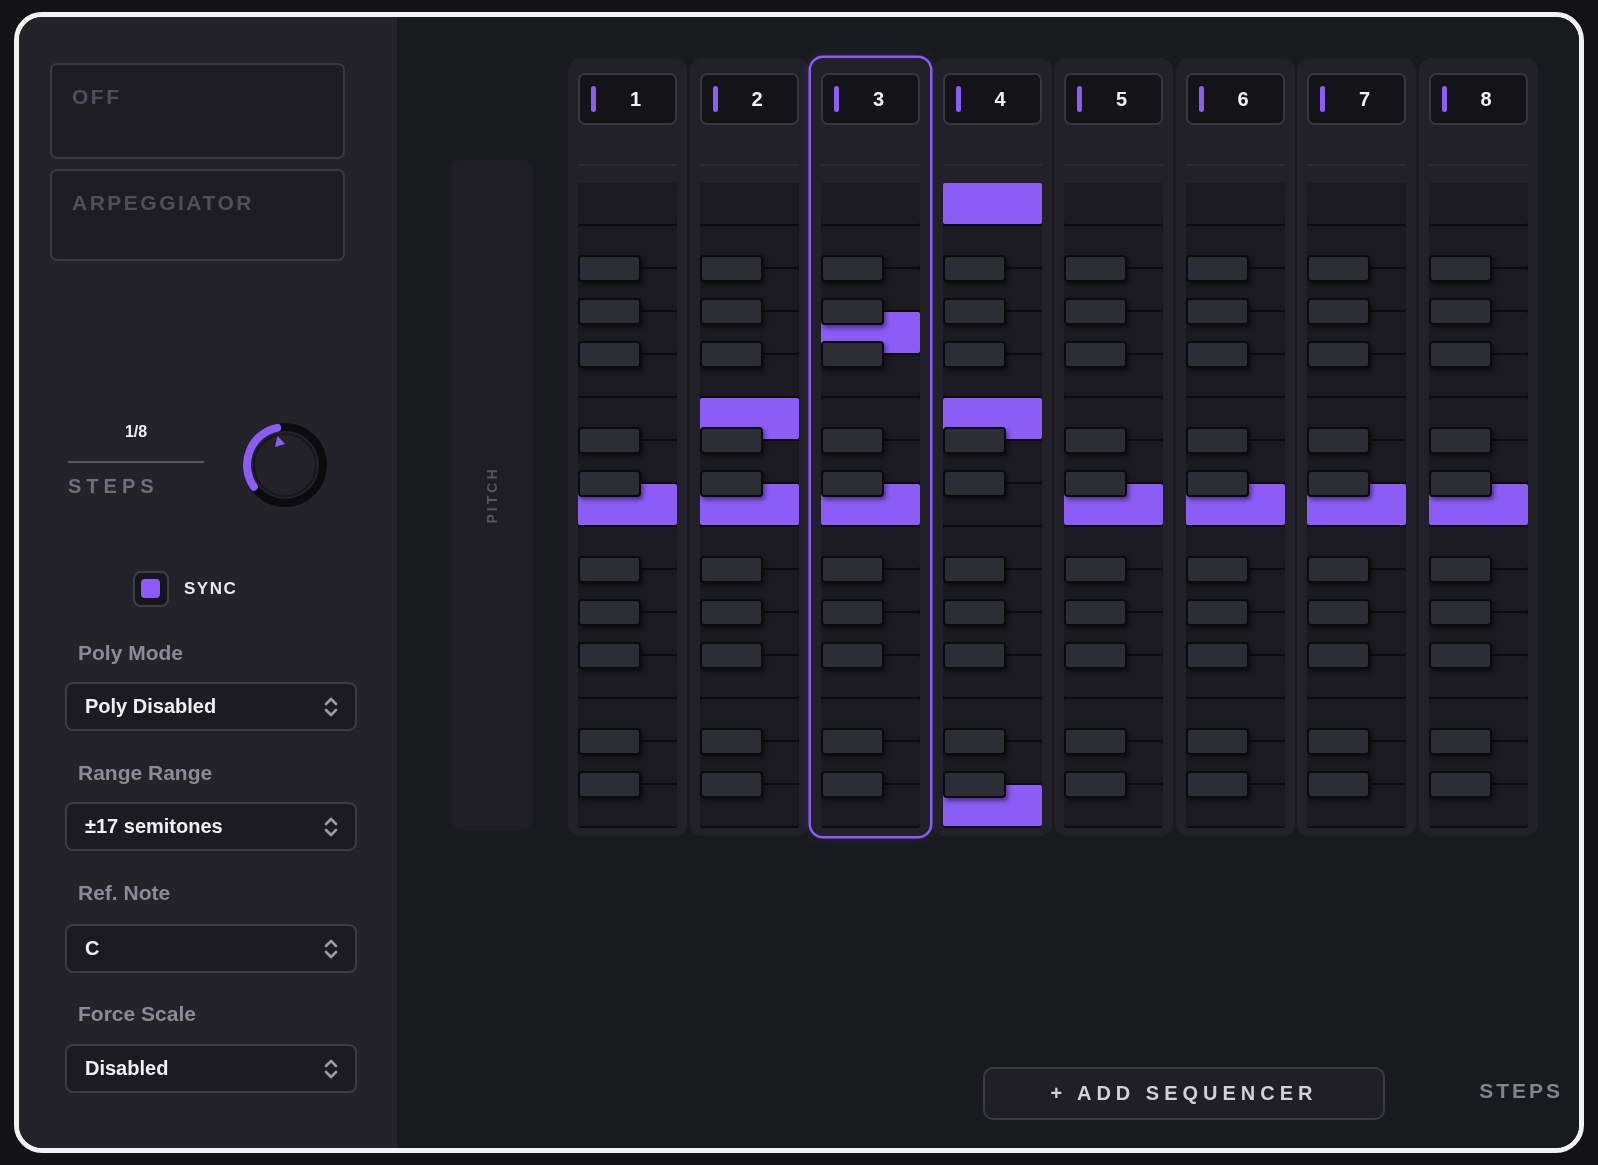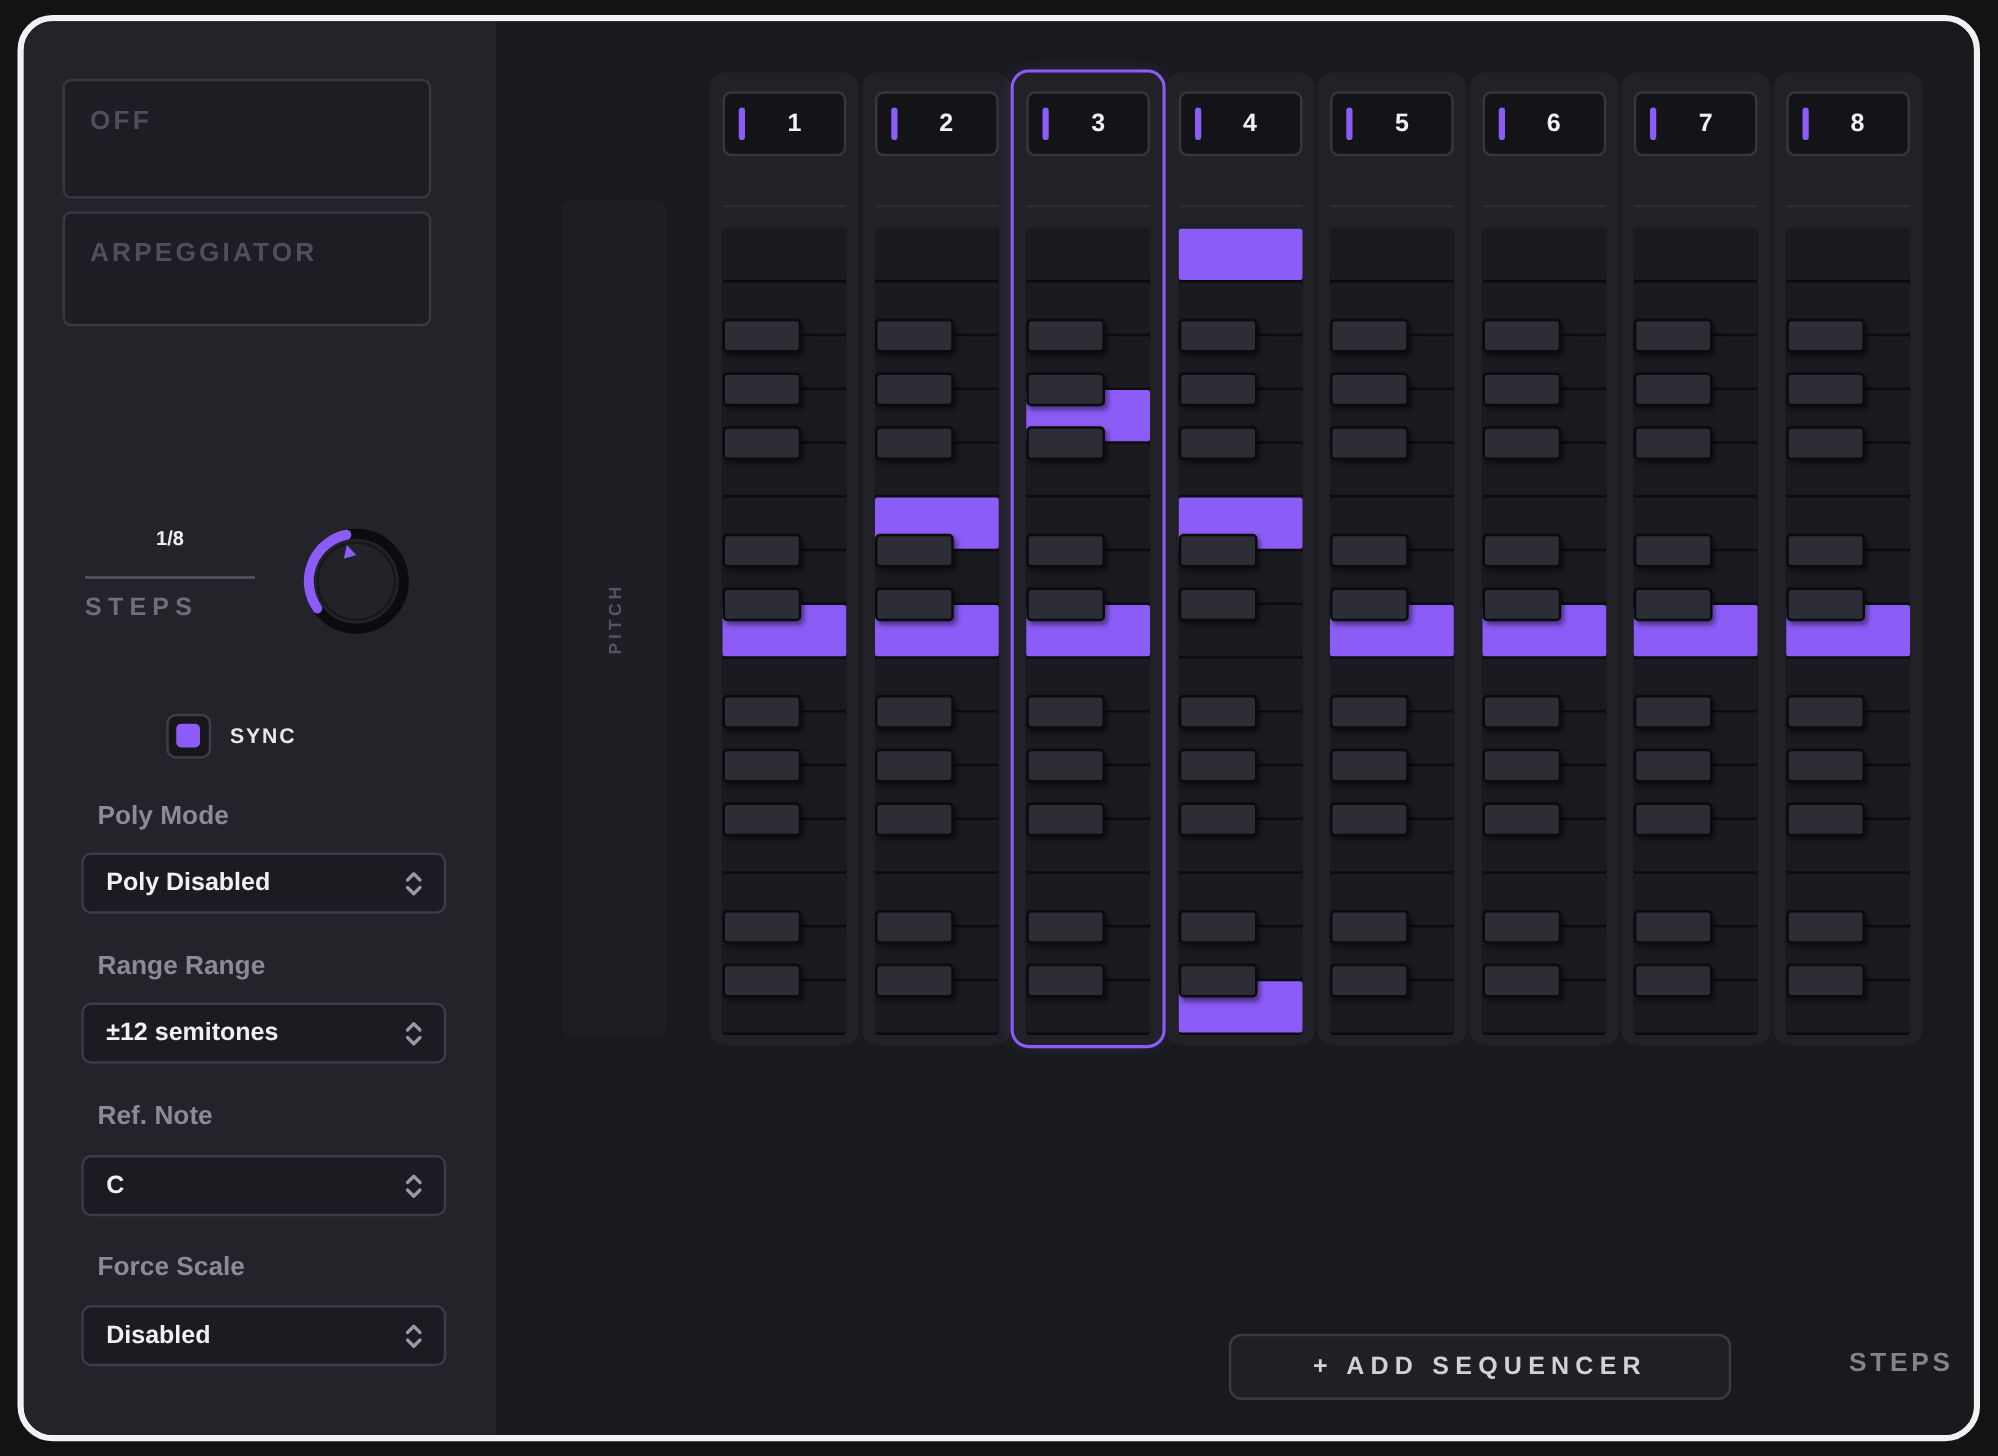--- a/index.html
+++ b/index.html
@@ -122,21 +122,21 @@
         <span class="val">Poly Disabled</span>
         <span class="chev">
           <svg width="16" height="24" viewBox="0 0 16 24">
               <path d="M3 9 L8 4 L13 9 M3 15 L8 20 L13 15" fill="none" stroke="#9a9aa2" stroke-width="2.6" stroke-linecap="round" stroke-linejoin="round"></path>
             </svg>
         </span>
       </div>
 
       <div class="field-label" style="top:744px">Range Range</div>
       <div class="dropdown" style="top:785px">
-        <span class="val">±12 semitones</span>
+        <span class="val">±17 semitones</span>
         <span class="chev">
           <svg width="16" height="24" viewBox="0 0 16 24">
               <path d="M3 9 L8 4 L13 9 M3 15 L8 20 L13 15" fill="none" stroke="#9a9aa2" stroke-width="2.6" stroke-linecap="round" stroke-linejoin="round"></path>
             </svg>
         </span>
       </div>
 
       <div class="field-label" style="top:864px">Ref. Note</div>
       <div class="dropdown" style="top:907px">
         <span class="val">C</span>

